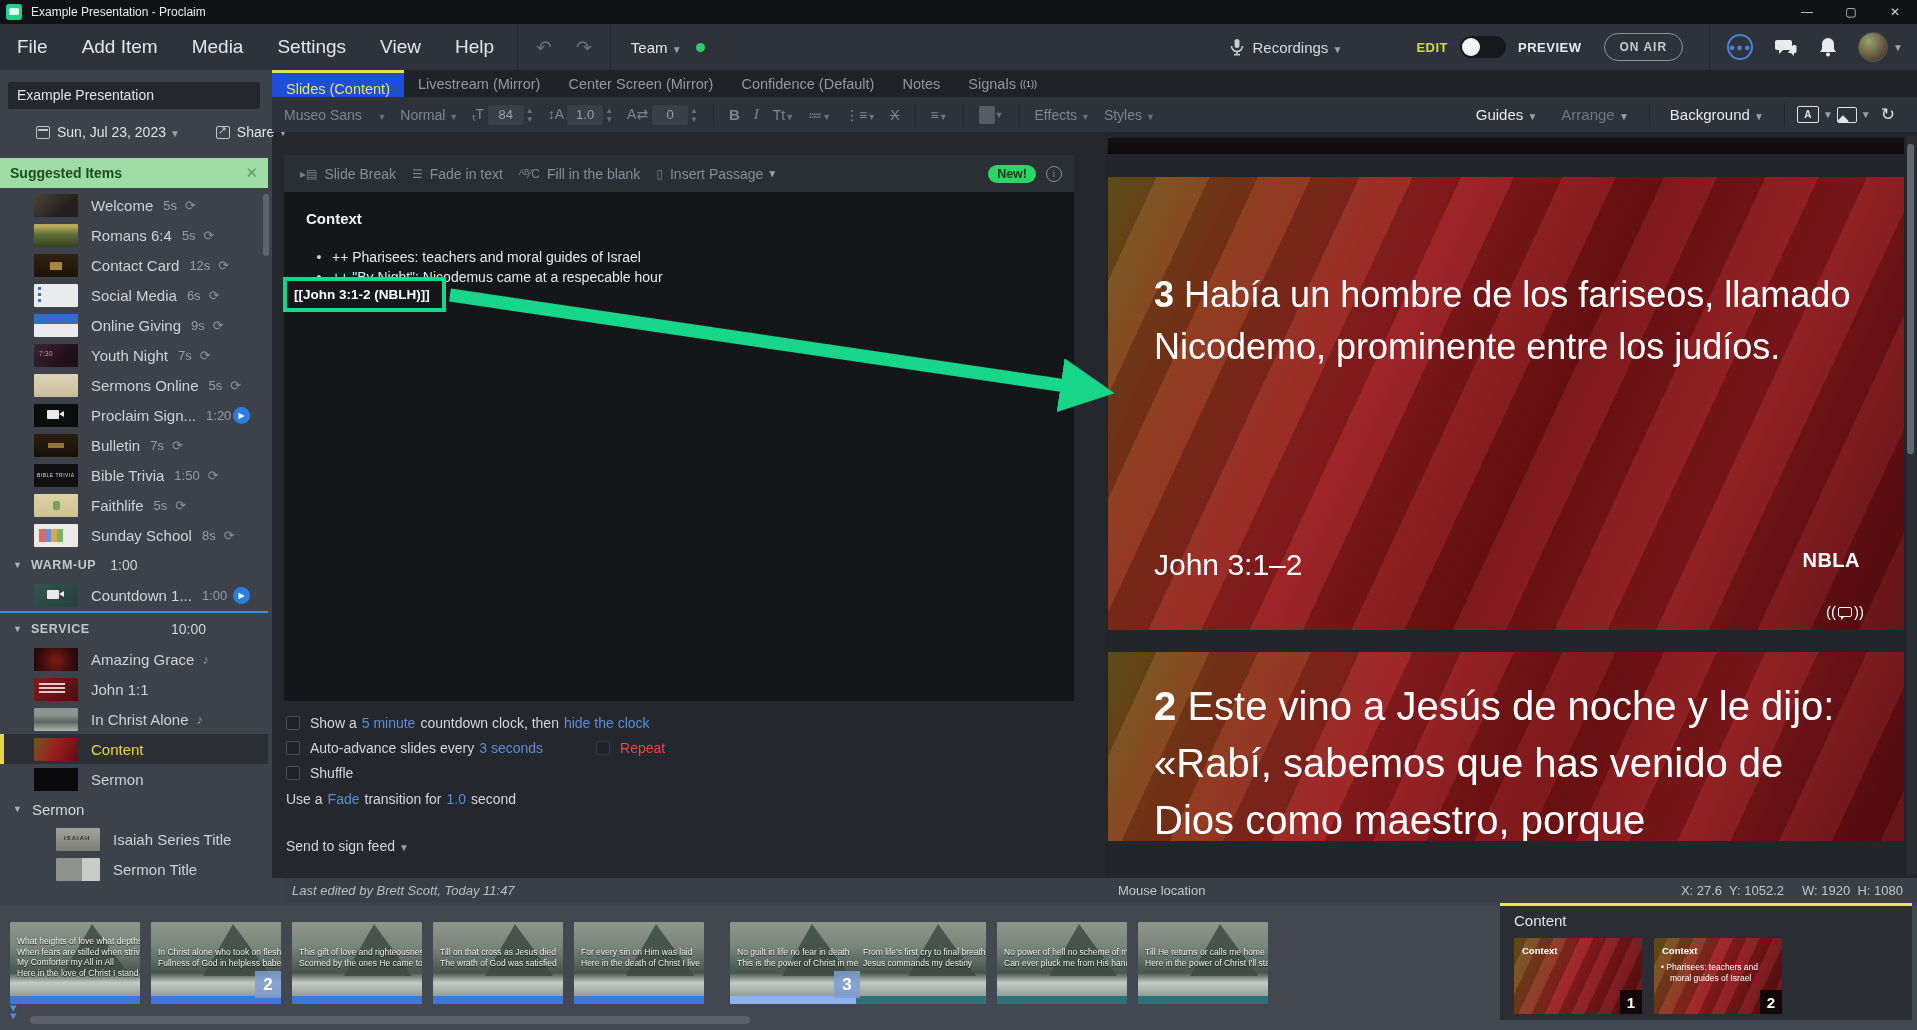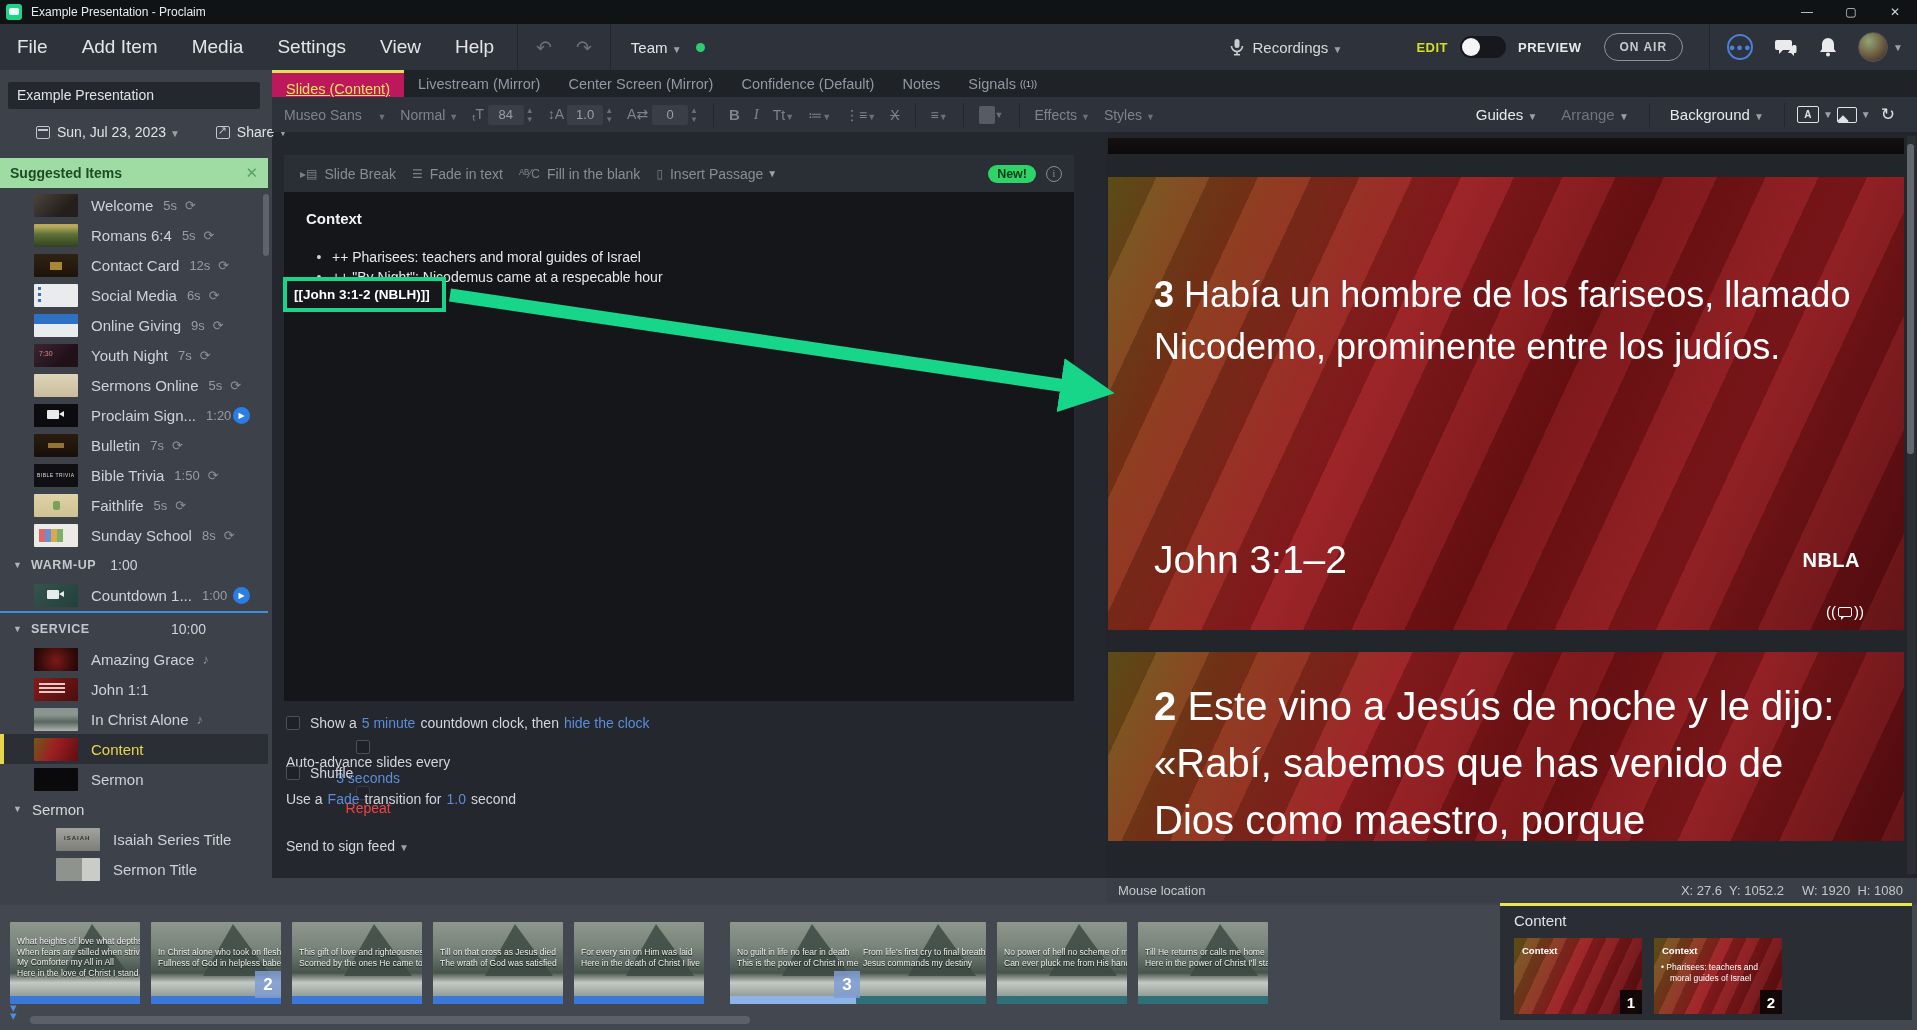--- a/index.html
+++ b/index.html
@@ -90,21 +90,21 @@
   .t14 { background:linear-gradient(135deg,#8a1a1a,#4a0e0e);} .t14::after{content:""; position:absolute; left:5px; top:5px; width:26px; height:2px; background:#e8c9c9; box-shadow:0 4px 0 #e8c9c9, 0 8px 0 #e8c9c9;}
   .t15 { background:linear-gradient(180deg,#8b958f 30%,#5b655f 60%,#aab3ad);}
   .t16 { background:linear-gradient(115deg,#6f5a18,#9c1f22 45%,#5f0d10);}
   .t17 { background:#0a0a0c;}
   .t18 { background:linear-gradient(180deg,#a3a39d,#7e7e78);} .t18::after{content:"ISAIAH"; position:absolute; left:8px; top:7px; color:#2e2e2a; font-size:6px; font-weight:bold; letter-spacing:1px;}
   .t19 { background:linear-gradient(90deg,#8f938e 60%,#c9ccc7 60%);}
 
   
   #tabbar { left:272px; top:70px; width:1645px; height:27px; background:#1f2227; display:flex; align-items:stretch; z-index:3;}
   .tab { display:flex; align-items:center; padding:0 14px; font-size:14.5px; color:#9298a2;}
-  .tab.active { background:#be185d; color:#e9e559; border-top:3px solid #e3e34f; padding-top:8px;text-decoration:underline;}
+  .tab.active { background:#1d4ed8; color:#e9e559; border-top:3px solid #e3e34f; padding-top:8px;}
   .tab sup { font-size:9px; margin-left:4px; color:#b8bdc6;}
   #toolbar { left:272px; top:97px; width:1645px; height:35px; background:#2e323a; display:flex; align-items:center; color:#7e848e; font-size:14px; z-index:3;}
   .tb { margin:0 7px; white-space:nowrap;}
   .tb .caret { font-size:9px; color:#6a7078;}
   .tb-input { display:inline-block; width:36px; height:20px; background:#3a3e46; color:#9aa0a8; font-size:13px; text-align:center; line-height:20px; border-radius:2px;}
   .tb-upd { display:inline-block; color:#6a7078; font-size:8px; line-height:9px; vertical-align:middle; margin-left:2px;}
   .tbsep { width:1px; height:24px; background:#23262c; margin:0 8px;}
   .tb-bold { font-weight:bold; font-size:15px;}
   .tb-italic { font-style:italic; font-family:"Liberation Serif",serif; font-size:15px;}
   .swatch { display:inline-block; width:16px; height:18px; background:#565b64; vertical-align:middle; border-radius:2px;}
@@ -144,21 +144,21 @@
   .slide-remnant { position:absolute; left:2px; top:6px; width:796px; height:16px; background:linear-gradient(180deg,#151013,#0c0a0b);}
   .slide { position:absolute; left:2px; width:796px; overflow:hidden;
     background:
       repeating-linear-gradient(115deg, rgba(0,0,0,.18) 0 44px, rgba(255,255,255,.03) 44px 92px),
       linear-gradient(115deg,#6f5c1c 0%,#8a3a1a 14%,#9c1f22 34%,#7a1215 55%,#901a1e 74%,#5f0d10 100%);}
   #slide1 { top:45px; height:453px; }
   #slide2 { top:520px; height:189px; }
   .slide-text { position:absolute; left:46px; top:92px; width:700px; color:#fff; font-size:36px; line-height:52px; }
   .slide-text b { font-weight:bold; }
   #slide2 .slide-text2 { position:absolute; left:46px; top:26px; width:720px; color:#fff; font-size:40px; line-height:57px;}
-  .slide-ref { position:absolute; left:46px; bottom:48px; color:#fff; font-size:39px;}
+  .slide-ref { position:absolute; left:46px; bottom:48px; color:#fff; font-size:30px;}
   .slide-ver { position:absolute; right:44px; bottom:58px; color:#fff; font-size:20px; font-weight:bold; letter-spacing:.5px;}
   .audio-ind { position:absolute; right:40px; bottom:10px; color:#fff; font-size:15px; display:flex; align-items:center;}
   .audio-ind .bub { width:14px; height:10px; border:1.7px solid #fff; border-radius:2px; margin:0 2px; position:relative;}
   .audio-ind .bub::after { content:""; position:absolute; left:2px; bottom:-4px; border-top:4px solid #fff; border-right:4px solid transparent;}
   .v-scroll { position:absolute; right:1px; top:4px; width:9px; height:738px; background:#2b2e33;}
   .v-thumb { position:absolute; right:2px; top:8px; width:7px; height:310px; border-radius:3px; background:#62676f;}
   .mousebar { position:absolute; left:0; top:746px; width:811px; height:25px; background:#3a3e46; color:#c3c7cd; font-size:13px; display:flex; align-items:center;}
   .mousebar .ml { margin-left:12px;}
   .mousebar .coords { margin-left:auto; margin-right:14px; white-space:pre;}
 
@@ -489,40 +489,43 @@
       </div>
     </div>
 
     <div class="optrow" style="left:14px; top:583px;">
       <span class="cbox"></span>
       <span>Show a</span>
       <span class="lnk">5 minute</span>
       <span>countdown clock, then</span>
       <span class="lnk">hide the clock</span>
     </div>
-    <div class="optrow" style="left:14px; top:608px;flex-direction:column;">
+    <div class="optrow" style="left:14px; top:608px;">
       <span class="cbox"></span>
       <span>Auto-advance slides every</span>
       <span class="lnk">3 seconds</span>
       <span style="width:48px;"></span>
       <span class="cbox dim"></span>
       <span class="grayed">Repeat</span>
     </div>
     <div class="optrow" style="left:14px; top:633px;">
       <span class="cbox"></span>
       <span>Shuffle</span>
     </div>
     <div class="optrow" style="left:14px; top:659px;">
       <span>Use a</span>
       <span class="lnk">Fade</span>
       <span>transition for</span>
       <span class="lnk">1.0</span>
       <span>second</span>
     </div>
     <div class="signfeed"><span>Send to sign feed</span> <span class="caret">▼</span></div>
+    <div class="statusbar">
+        <span>Last edited by Brett Scott, Today 11:47</span>
+      </div>
   </div>
 
   <div id="rightpanel" class="abs">
     <div class="slide-remnant"></div>
 
     <div class="slide" id="slide1">
       <div class="slide-text"><b>3</b> <span>Había un hombre de los fariseos, llamado Nicodemo, prominente entre los judíos.</span></div>
       <div class="slide-ref">John 3:1–2</div>
       <div class="slide-ver">NBLA</div>
       <div class="audio-ind">

